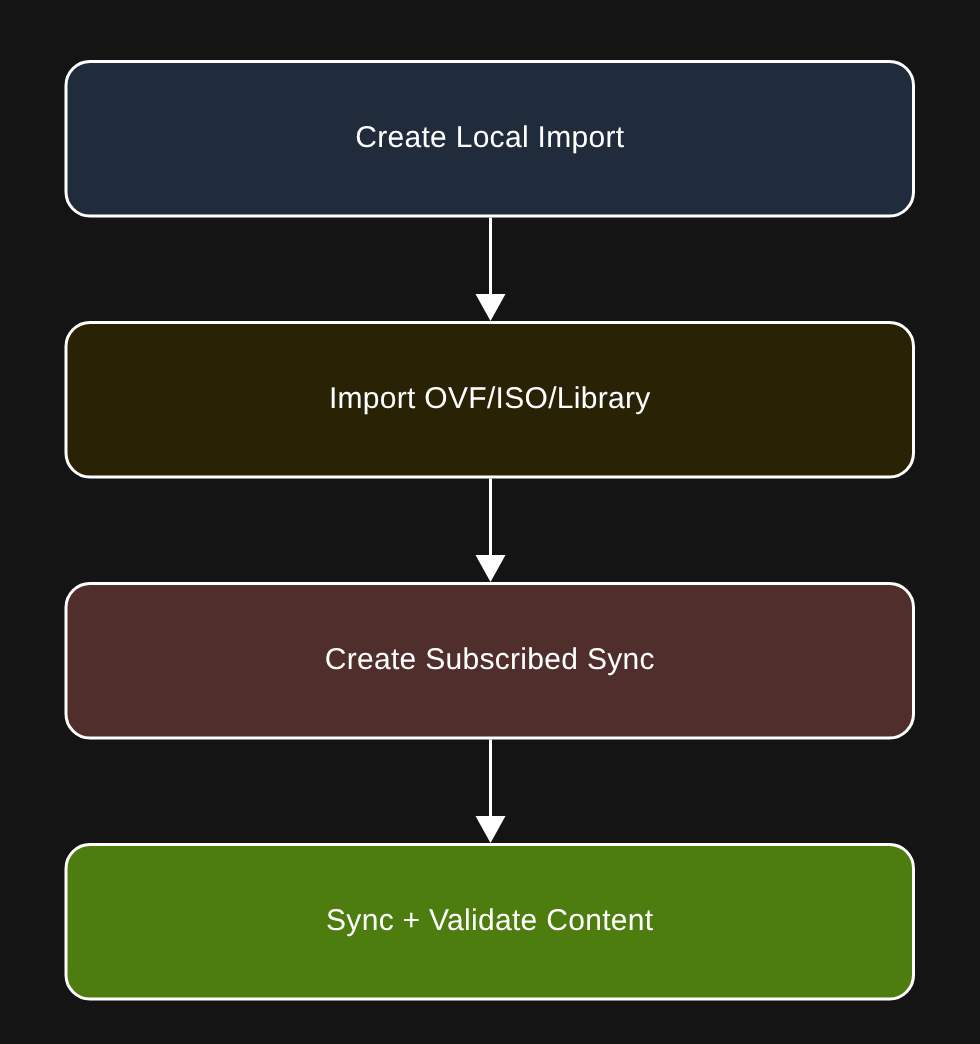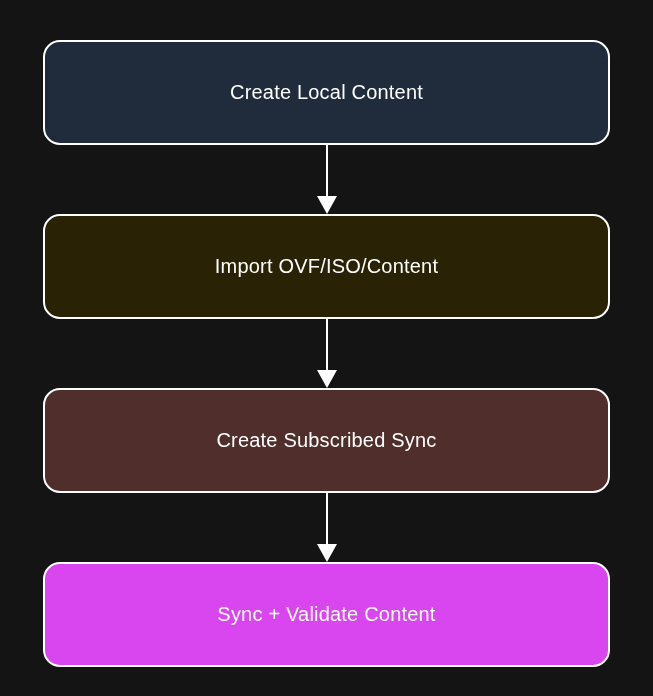--- a/index.html
+++ b/index.html
@@ -59,43 +59,43 @@
     border-top: 18px solid #ffffff;
     flex: 0 0 auto;
   }
 </style>
 </head>
 <body>
 
 <div class="canvas">
 
   <div class="node" style="background-color: rgb(32, 43, 59);">
-    <span class="node-label">Create Local Content</span>
+    <span class="node-label">Create Local Import</span>
   </div>
 
   <div class="arrow">
     <div class="arrow-line"></div>
     <div class="arrow-head"></div>
   </div>
 
   <div class="node" style="background-color: rgb(42, 34, 5);">
-    <span class="node-label">Import OVF/ISO/Content</span>
+    <span class="node-label">Import OVF/ISO/Library</span>
   </div>
 
   <div class="arrow">
     <div class="arrow-line"></div>
     <div class="arrow-head"></div>
   </div>
 
   <div class="node" style="background-color: rgb(79, 46, 43);">
     <span class="node-label">Create Subscribed Sync</span>
   </div>
 
   <div class="arrow">
     <div class="arrow-line"></div>
     <div class="arrow-head"></div>
   </div>
 
-  <div class="node" style="background-color: #d946ef; text-align: center;">
+  <div class="node" style="background-color: #4d7c0f; text-align: center;">
     <span class="node-label">Sync + Validate Content</span>
   </div>
 
 </div>
 
 </body></html>

